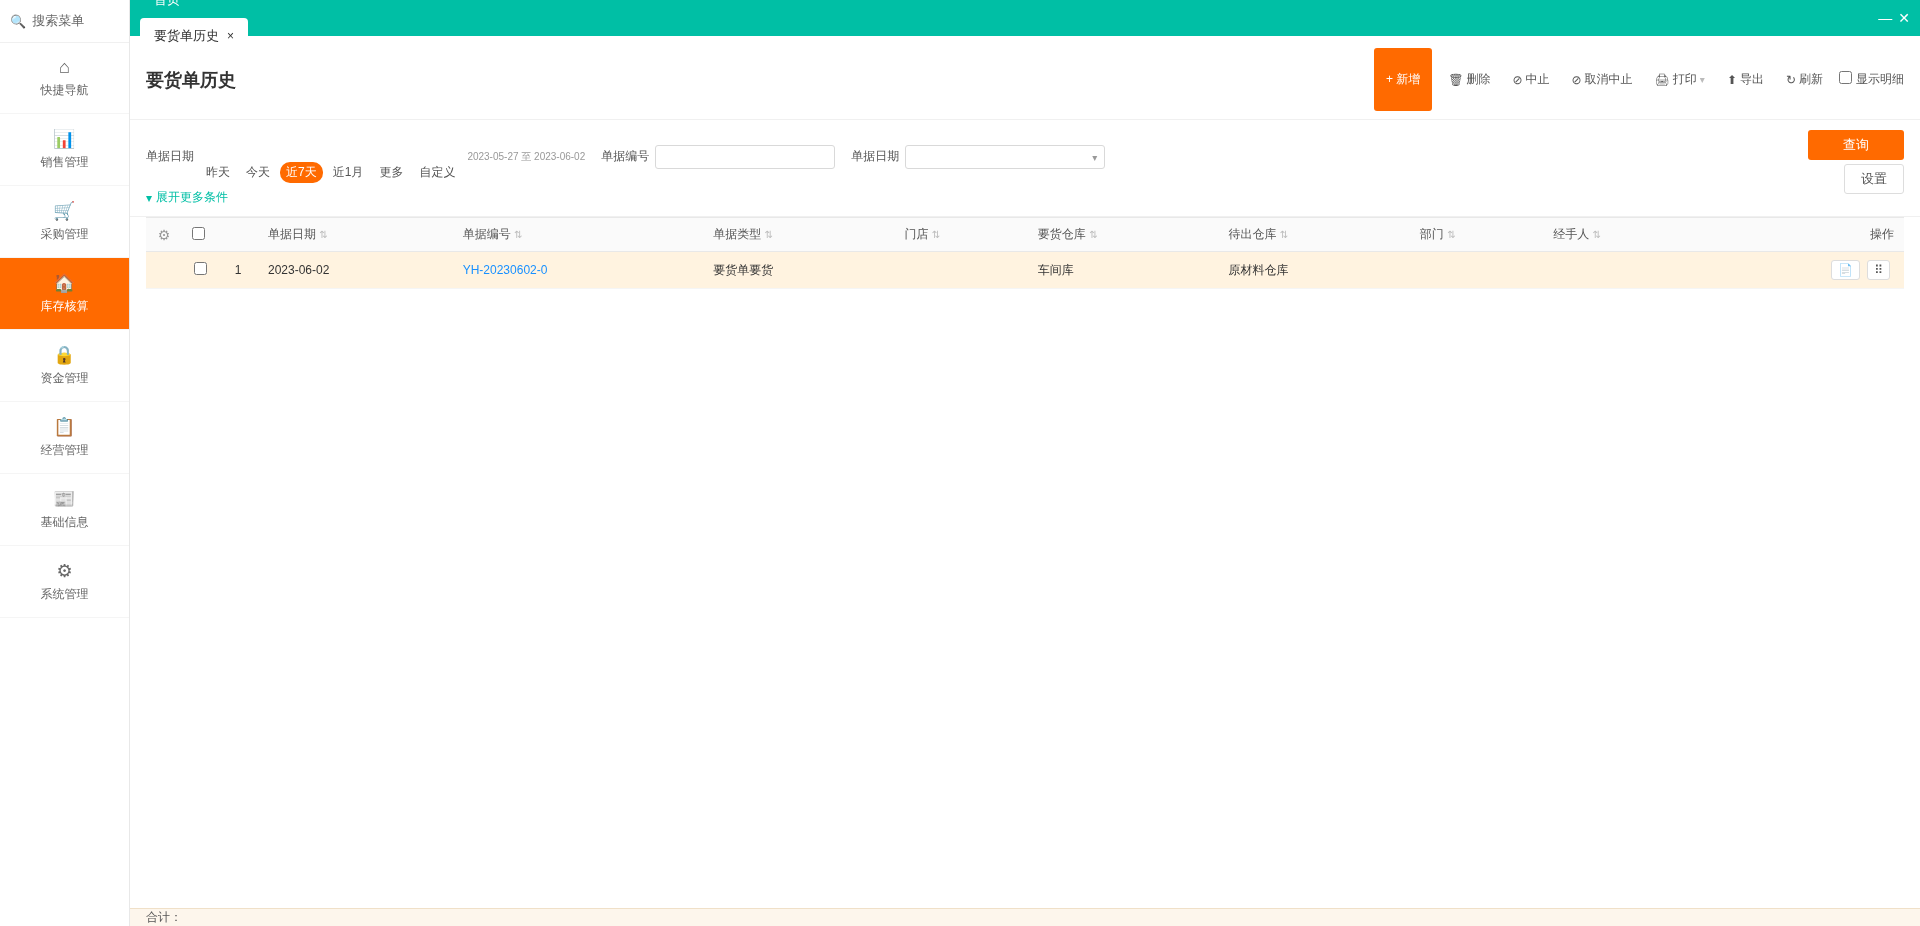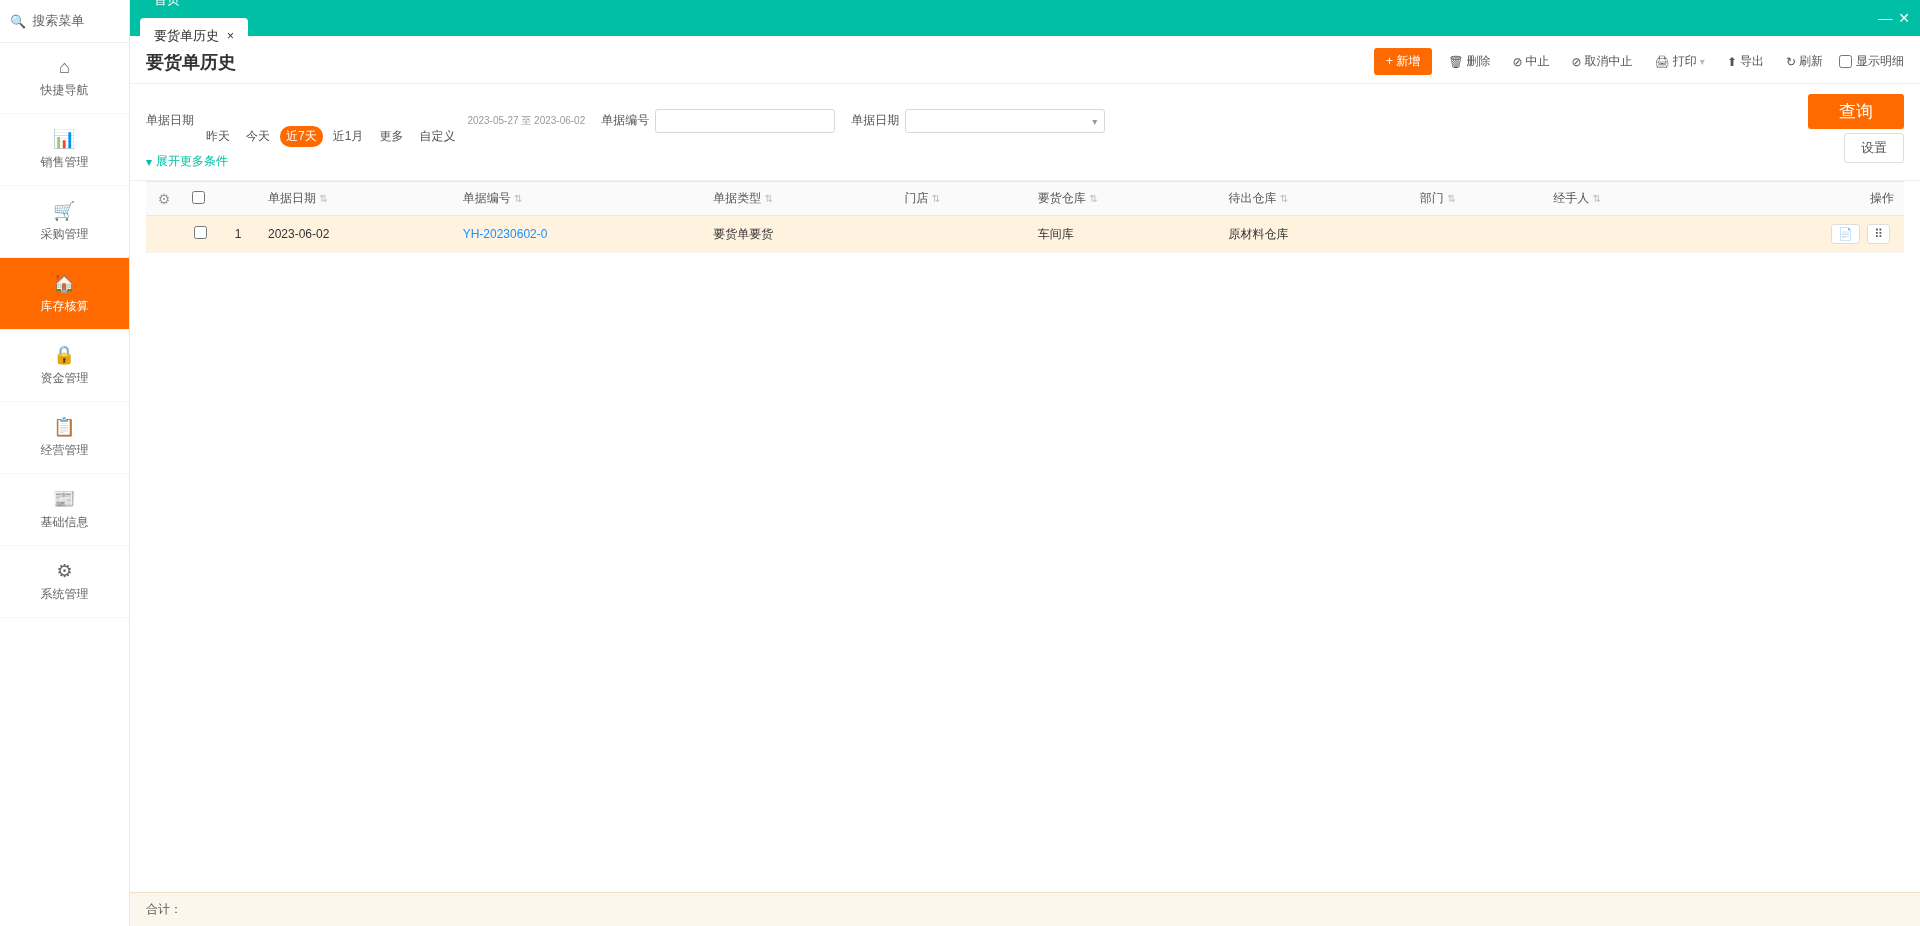--- a/index.html
+++ b/index.html
@@ -24,70 +24,70 @@
     .topbar-right span { color: #fff; font-size: 16px; cursor: pointer; }
 
     
     .content { flex: 1; background: #fff; display: flex; flex-direction: column; padding: 0; overflow: hidden; }
 
     
     .page-header { display: flex; align-items: center; justify-content: space-between; padding: 12px 16px 8px 16px; border-bottom: 1px solid #f0f0f0; }
     .page-title { font-size: 18px; font-weight: bold; color: #333; }
     .toolbar { display: flex; align-items: center; gap: 10px; }
     .toolbar-btn { display: flex; align-items: center; gap: 3px; font-size: 12px; cursor: pointer; color: #555; padding: 4px 6px; }
-    .toolbar-btn-primary { background: #ff6a00; color: #fff; border: none; border-radius: 3px; padding: 5px 12px; cursor: pointer; font-size: 12px; display: flex; align-items: center; gap: 3px; }
+    .toolbar-btn-primary { background: #ff6a00; color: #fff; border: none; border-radius: 3px; padding: 23px 12px; cursor: pointer; font-size: 12px; display: flex; align-items: center; gap: 3px; }
 
     
     .filter-area { padding: 10px 16px; background: #fff; border-bottom: 1px solid #f0f0f0; }
     .filter-row { display: flex; align-items: center; gap: 16px; flex-wrap: wrap; }
     .filter-group { display: flex; align-items: center; gap: 6px; }
     .filter-label { color: #555; font-size: 12px; white-space: nowrap; }
     .filter-date-btns { display: flex; gap: 4px; align-items: center; margin-top: 32px; }
     .date-btn { font-size: 12px; color: #555; cursor: pointer; padding: 2px 6px; border-radius: 10px; }
     .date-btn.active { background: #ff6a00; color: #fff; border-radius: 10px; }
     .filter-date-range { font-size: 10px; color: #999; margin-left: 0; }
     .filter-input { border: 1px solid #d9d9d9; border-radius: 3px; padding: 4px 8px; font-size: 12px; width: 180px; outline: none; }
     .filter-select { border: 1px solid #d9d9d9; border-radius: 3px; padding: 4px 8px; font-size: 12px; width: 200px; background: #fff; outline: none; appearance: none; }
     .filter-select-wrap { position: relative; display: inline-block; }
     .filter-select-wrap::after { content: '▾'; position: absolute; right: 8px; top: 50%; transform: translateY(-50%); pointer-events: none; color: #999; font-size: 10px; }
     .expand-btn { display: flex; align-items: center; gap: 4px; color: #00bfa5; font-size: 12px; cursor: pointer; margin-top: 6px; }
 
     
     .action-btns { display: flex; flex-direction: column; gap: 4px; margin-left: 16px; }
-    .btn-query { background: #ff6a00; color: #fff; border: none; border-radius: 3px; padding: 6px 16px; cursor: pointer; font-size: 17px; }
+    .btn-query { background: #ff6a00; color: #fff; border: none; border-radius: 3px; padding: 6px 16px; cursor: pointer; font-size: 13px; }
     .btn-settings { background: #fff; color: #555; border: 1px solid #ddd; border-radius: 3px; padding: 5px 16px; cursor: pointer; font-size: 13px; margin-left: 36px; }
 
     
     .table-area { flex: 1; overflow: auto; padding: 0 16px; }
     .data-table { width: 100%; border-collapse: collapse; }
     .data-table th { background: #fafafa; border-bottom: 1px solid #e8e8e8; border-top: 1px solid #e8e8e8; padding: 8px 10px; font-size: 12px; color: #555; font-weight: normal; text-align: left; white-space: nowrap; }
     .data-table td { padding: 8px 10px; font-size: 12px; color: #333; border-bottom: 1px solid #f5f5f5; white-space: nowrap; }
     .data-table tr.row-highlight { background: #fff3e0; }
     .col-checkbox { width: 36px; text-align: center; }
     .sort-icon { color: #bbb; font-size: 10px; cursor: pointer; }
     .link { color: #1890ff; cursor: pointer; text-decoration: none; }
     .row-action-btn { border: 1px solid #ddd; background: #fff; border-radius: 3px; padding: 2px 6px; cursor: pointer; font-size: 12px; color: #555; margin-right: 4px; }
 
     
-    .summary-bar { background: #fdf6ec; border-top: 1px solid #f0e0c8; padding: 8px 16px; font-size: 12px; color: #555; }
+    .summary-bar { background: #fdf6ec; border-top: 1px solid #f0e0c8; padding: 0 16px; font-size: 12px; color: #555; }
 
     
     .pagination { display: flex; align-items: center; justify-content: flex-end; padding: 8px 16px; border-top: 1px solid #f0f0f0; gap: 8px; font-size: 12px; color: #555; }
     .page-btn { border: 1px solid #ddd; background: #fff; border-radius: 3px; padding: 3px 8px; cursor: pointer; font-size: 12px; color: #555; }
     .page-input { border: 1px solid #ddd; border-radius: 3px; padding: 3px 6px; width: 40px; text-align: center; font-size: 12px; }
     .page-size-select { border: 1px solid #ddd; border-radius: 3px; padding: 3px 6px; font-size: 12px; }
 
     
     input[type=checkbox] { cursor: pointer; }
 
     
     .tbl-settings { font-size: 14px; color: #999; cursor: pointer; }
 
     
-    .display-toggle { display: flex; align-items: center; gap: 4px; font-size: 12px; color: #555; cursor: pointer; }
+    .display-toggle { display: flex; align-items: flex-start; gap: 4px; font-size: 12px; color: #555; cursor: pointer; }
     .display-toggle input { cursor: pointer; }
   </style>
 </head>
 <body>
 
 <div class="sidebar">
   <div class="sidebar-search">
     <span>🔍</span>
     <span>搜索菜单</span>
   </div>

